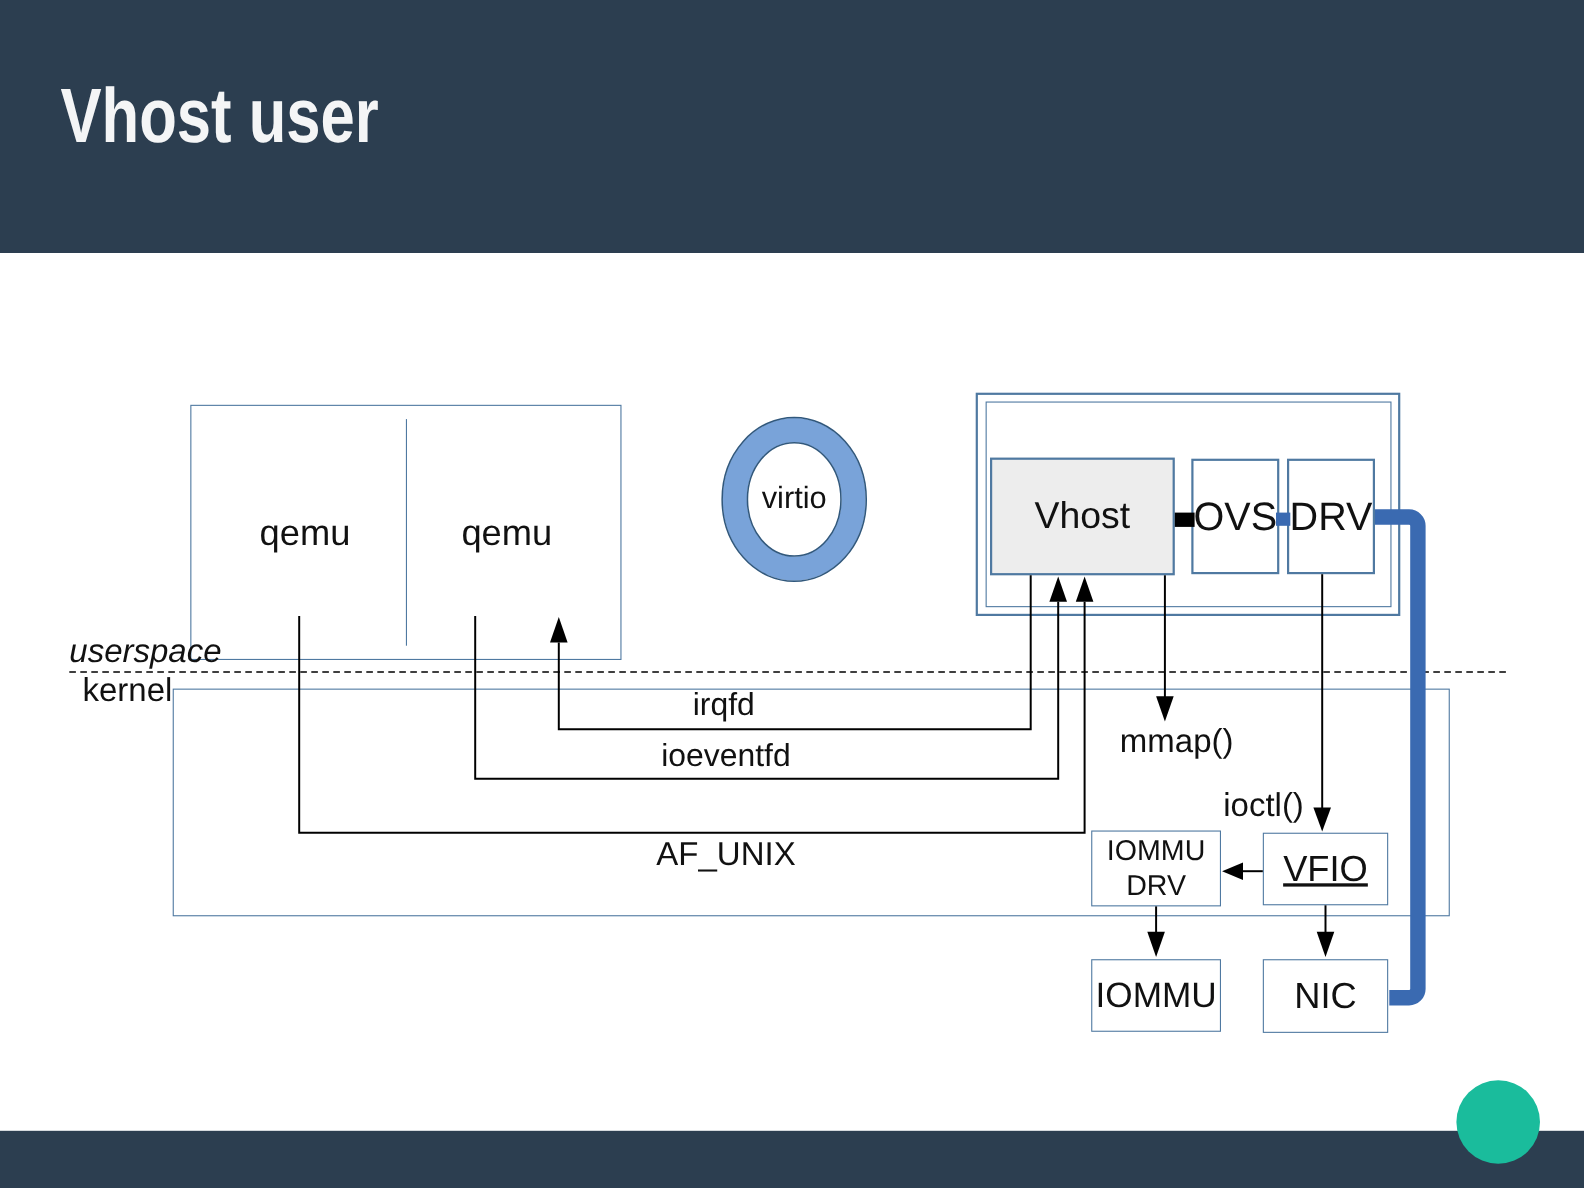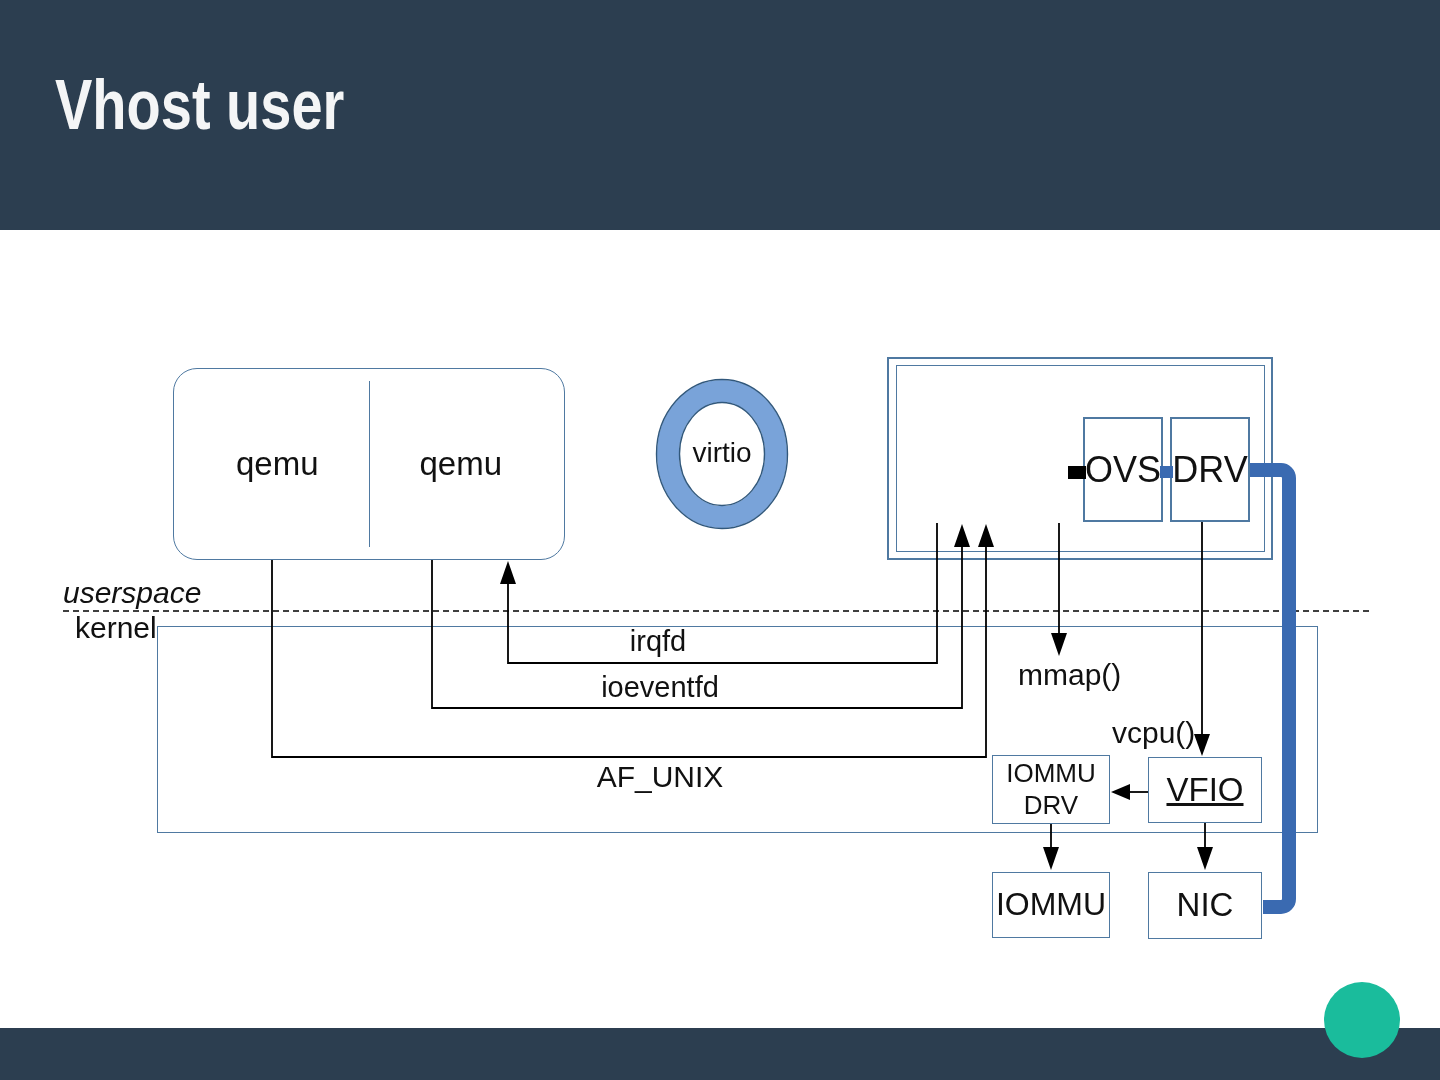--- a/index.html
+++ b/index.html
@@ -24,21 +24,21 @@
   .dot{position:absolute;left:1324px;top:982px;width:76px;height:76px;border-radius:50%;background:var(--teal);}
 
   .box{
     position:absolute;box-sizing:border-box;border:2px solid var(--steel);
     display:flex;align-items:center;justify-content:center;background:#fff;
     font-size:33px;line-height:1.1;white-space:nowrap;
   }
   .frame{background:transparent;}
   .thin{border-width:1.5px;}
 
-  #qemu-vcpu{left:173px;top:368px;width:392px;height:192px;padding:12px;border-radius:24px;}
+  #qemu-vcpu{left:173px;top:368px;width:392px;height:232px;padding:12px;}
   #qemu-vcpu .cell{flex:1;height:100%;display:flex;align-items:center;justify-content:center;}
   #qemu-vcpu .cell.first{border-right:1.5px solid var(--steel);}
 
   #cont-outer{left:887px;top:357px;width:386px;height:203px;}
   #cont-inner{left:896px;top:365px;width:369px;height:187px;border-width:1.5px;}
   #vhost{left:900px;top:416px;width:168px;height:107px;background:#ededed;font-size:34px;}
   #ovs{left:1083px;top:417px;width:80px;height:105px;font-size:36px;}
   #drv{left:1170px;top:417px;width:80px;height:105px;font-size:36px;}
 
   #kernel-box{left:157px;top:626px;width:1161px;height:207px;border-width:1.5px;}
@@ -76,20 +76,23 @@
     <div class="cell first">
       <span>qemu</span>
     </div>
     <div class="cell">
       <span>qemu</span>
     </div>
   </div>
 
   <div class="box frame" id="cont-outer"></div>
   <div class="box frame" id="cont-inner"></div>
+  <div class="box" id="vhost">
+    <span>Vhost</span>
+  </div>
   <div class="box" id="ovs">
     <span>OVS</span>
   </div>
   <div class="box" id="drv">
     <span>DRV</span>
   </div>
 
   <div class="box frame" id="kernel-box"></div>
 
   <div class="box thin" id="iommu-drv">
@@ -106,21 +109,21 @@
     <span>NIC</span>
   </div>
 
   <div class="lbl" id="virtio-label">virtio</div>
   <div class="lbl" id="userspace-label">userspace</div>
   <div class="lbl" id="kernel-label">kernel</div>
   <div class="lbl" id="irqfd-label">irqfd</div>
   <div class="lbl" id="ioeventfd-label">ioeventfd</div>
   <div class="lbl" id="afunix-label">AF_UNIX</div>
   <div class="lbl" id="mmap-label">mmap()</div>
-  <div class="lbl" id="ioctl-label">vcpu()</div>
+  <div class="lbl" id="ioctl-label">ioctl()</div>
 
   <svg class="overlay" viewBox="0 0 1440 1080">
 
     <line class="dashwire" x1="63" y1="611" x2="1373" y2="611"></line>
 
     <g>
       <ellipse cx="722" cy="454" rx="54" ry="63" fill="none" stroke="#79a3d9" stroke-width="22"></ellipse>
       <ellipse cx="722" cy="454" rx="65.5" ry="74.5" fill="none" stroke="#31587c" stroke-width="1.4"></ellipse>
       <ellipse cx="722" cy="454" rx="42.5" ry="51.5" fill="none" stroke="#31587c" stroke-width="1.4"></ellipse>
     </g>

